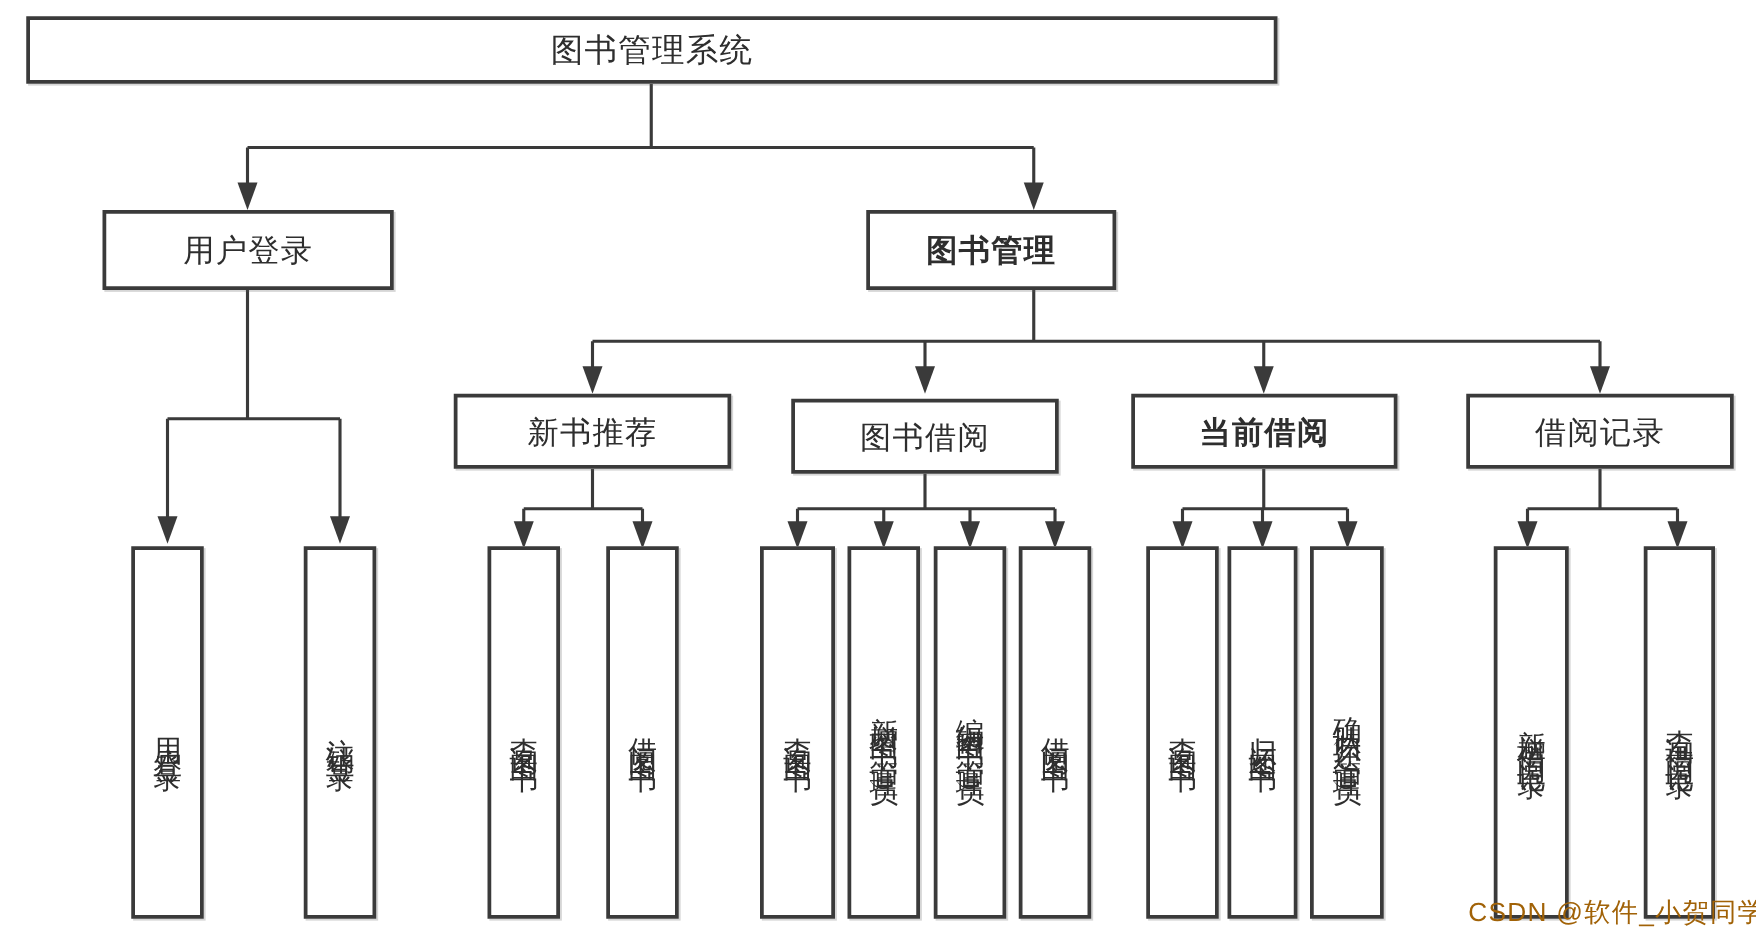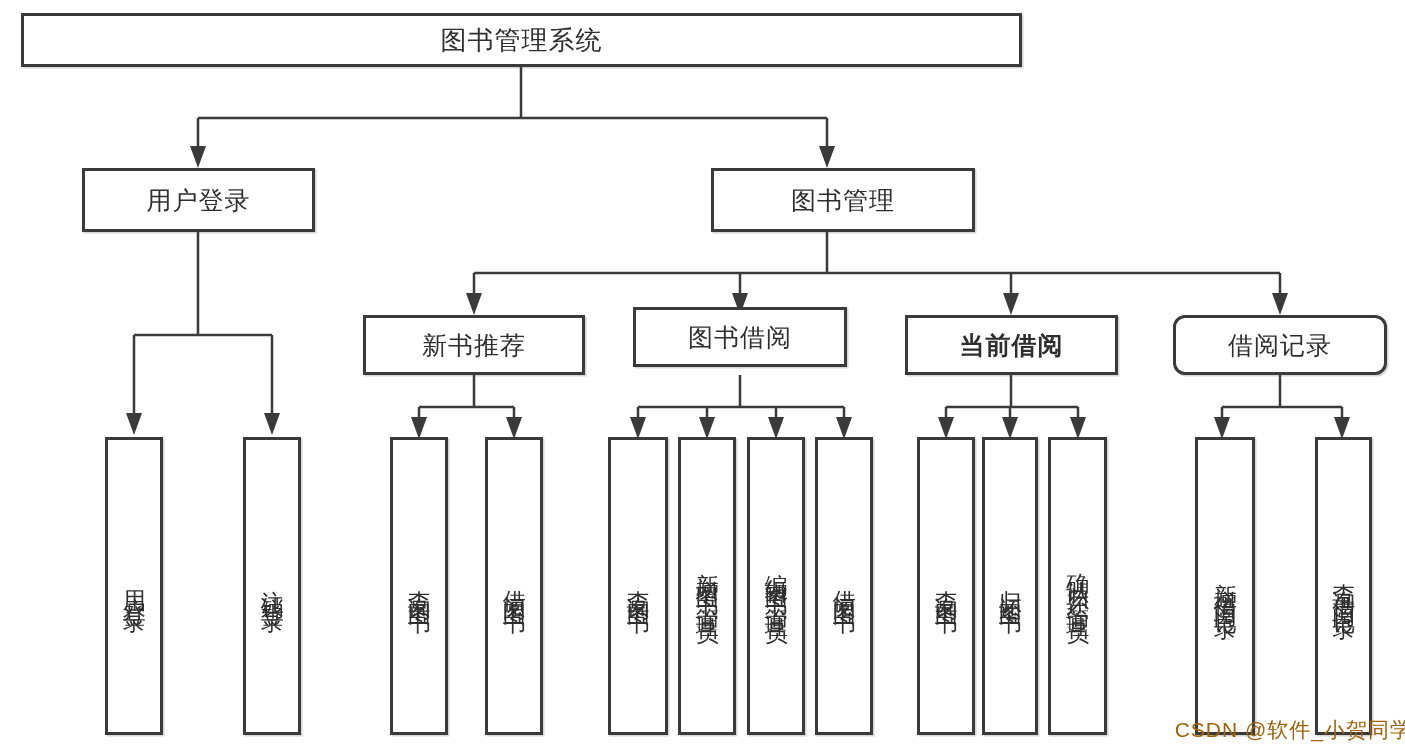--- a/index.html
+++ b/index.html
@@ -107,34 +107,34 @@
     </g>
   </svg>
 
   <div class="box" style="left:21px; top:13px; width:1001px; height:54px;">
     <span class="h-label root-label">图书管理系统</span>
   </div>
 
   <div class="box" style="left:82px; top:168px; width:233px; height:64px;">
     <span class="h-label">用户登录</span>
   </div>
-  <div class="box" style="left:711px; top:168px; width:264px; height:64px;">
+  <div class="box" style="left:693px; top:168px; width:200px; height:64px;font-weight:bold;">
     <span class="h-label">图书管理</span>
   </div>
 
   <div class="box" style="left:363px; top:315px; width:222px; height:60px;">
     <span class="h-label">新书推荐</span>
   </div>
-  <div class="box" style="left:633px; top:307px; width:214px; height:60px;">
+  <div class="box" style="left:633px; top:319px; width:214px; height:60px;">
     <span class="h-label">图书借阅</span>
   </div>
   <div class="box" style="left:905px; top:315px; width:213px; height:60px;font-weight:bold;">
     <span class="h-label">当前借阅</span>
   </div>
-  <div class="box" style="left:1173px; top:315px; width:214px; height:60px;border-radius:12px;">
+  <div class="box" style="left:1173px; top:315px; width:214px; height:60px;">
     <span class="h-label">借阅记录</span>
   </div>
 
   <div class="box" style="left:105px; top:437px; width:58px; height:298px;">
     <span class="vtext">用户登录</span>
   </div>
   <div class="box" style="left:243px; top:437px; width:58px; height:298px;">
     <span class="vtext">注销登录</span>
   </div>
 

